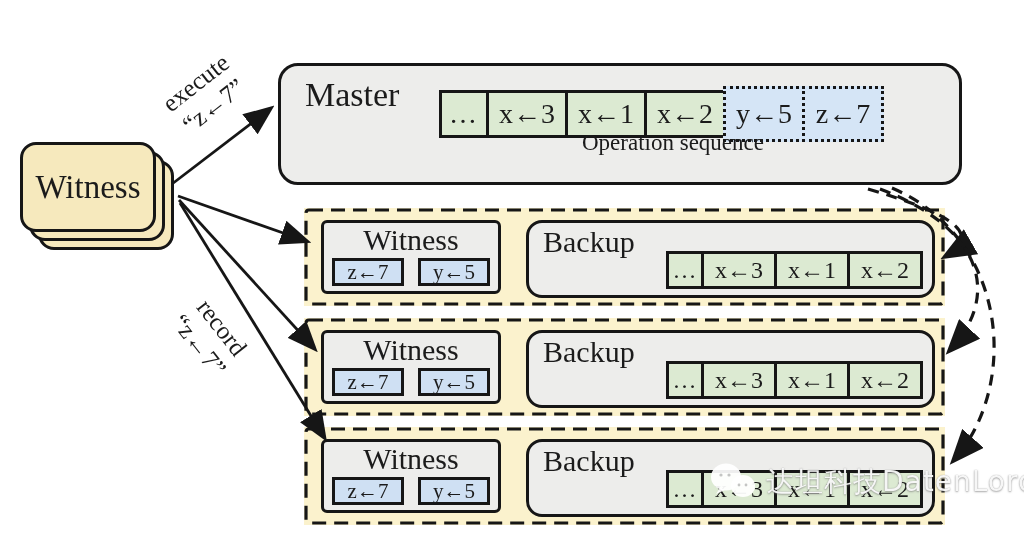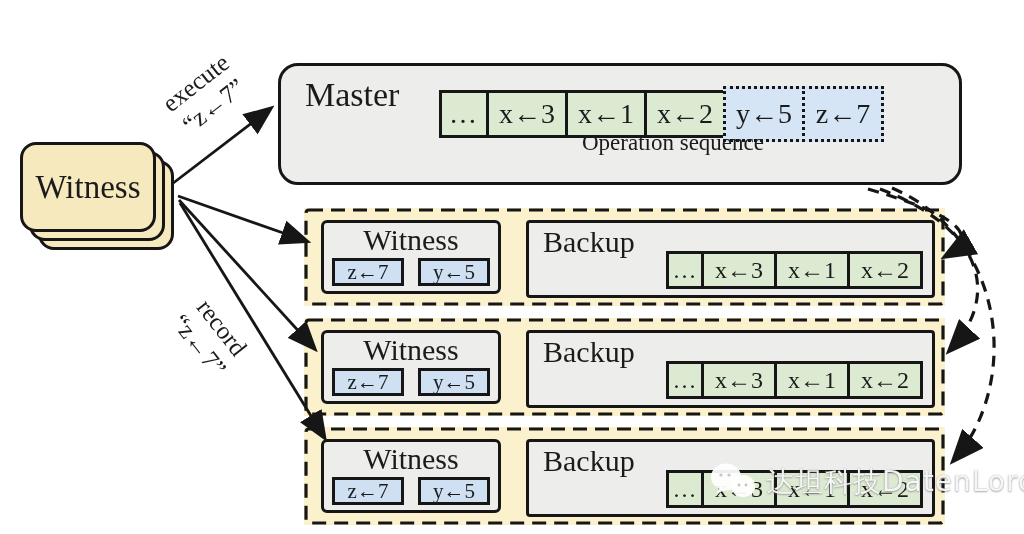--- a/index.html
+++ b/index.html
@@ -40,21 +40,21 @@
     border:3px solid #161616;border-radius:6px;box-sizing:border-box;text-align:center;
   }
   .witness-title{font-size:30px;line-height:32px;margin-top:1px;}
   .witness-cells{display:flex;justify-content:center;gap:14px;margin-top:2px;}
   .wcell{
     width:72px;height:28px;background:#cfe0f3;border:3px solid #161616;box-sizing:border-box;
     display:flex;align-items:center;justify-content:center;font-size:21px;
   }
   .backup{
     position:absolute;left:222px;top:12px;width:409px;height:78px;background:#ededeb;
-    border:3px solid #161616;border-radius:4px;box-sizing:border-box;
+    border:3px solid #161616;border-radius:16px;box-sizing:border-box;
   }
   .backup-title{position:absolute;left:14px;top:2px;font-size:30px;}
   .backup-cells{position:absolute;right:9px;bottom:6px;display:flex;align-items:center;}
   .bcell{
     width:76px;height:38px;background:#dcead2;border:3px solid #161616;box-sizing:border-box;
     display:flex;align-items:center;justify-content:center;font-size:24px;
   }
   .bcell.dots{width:38px;letter-spacing:1px;}
   .bcell + .bcell{margin-left:-3px;}
   

